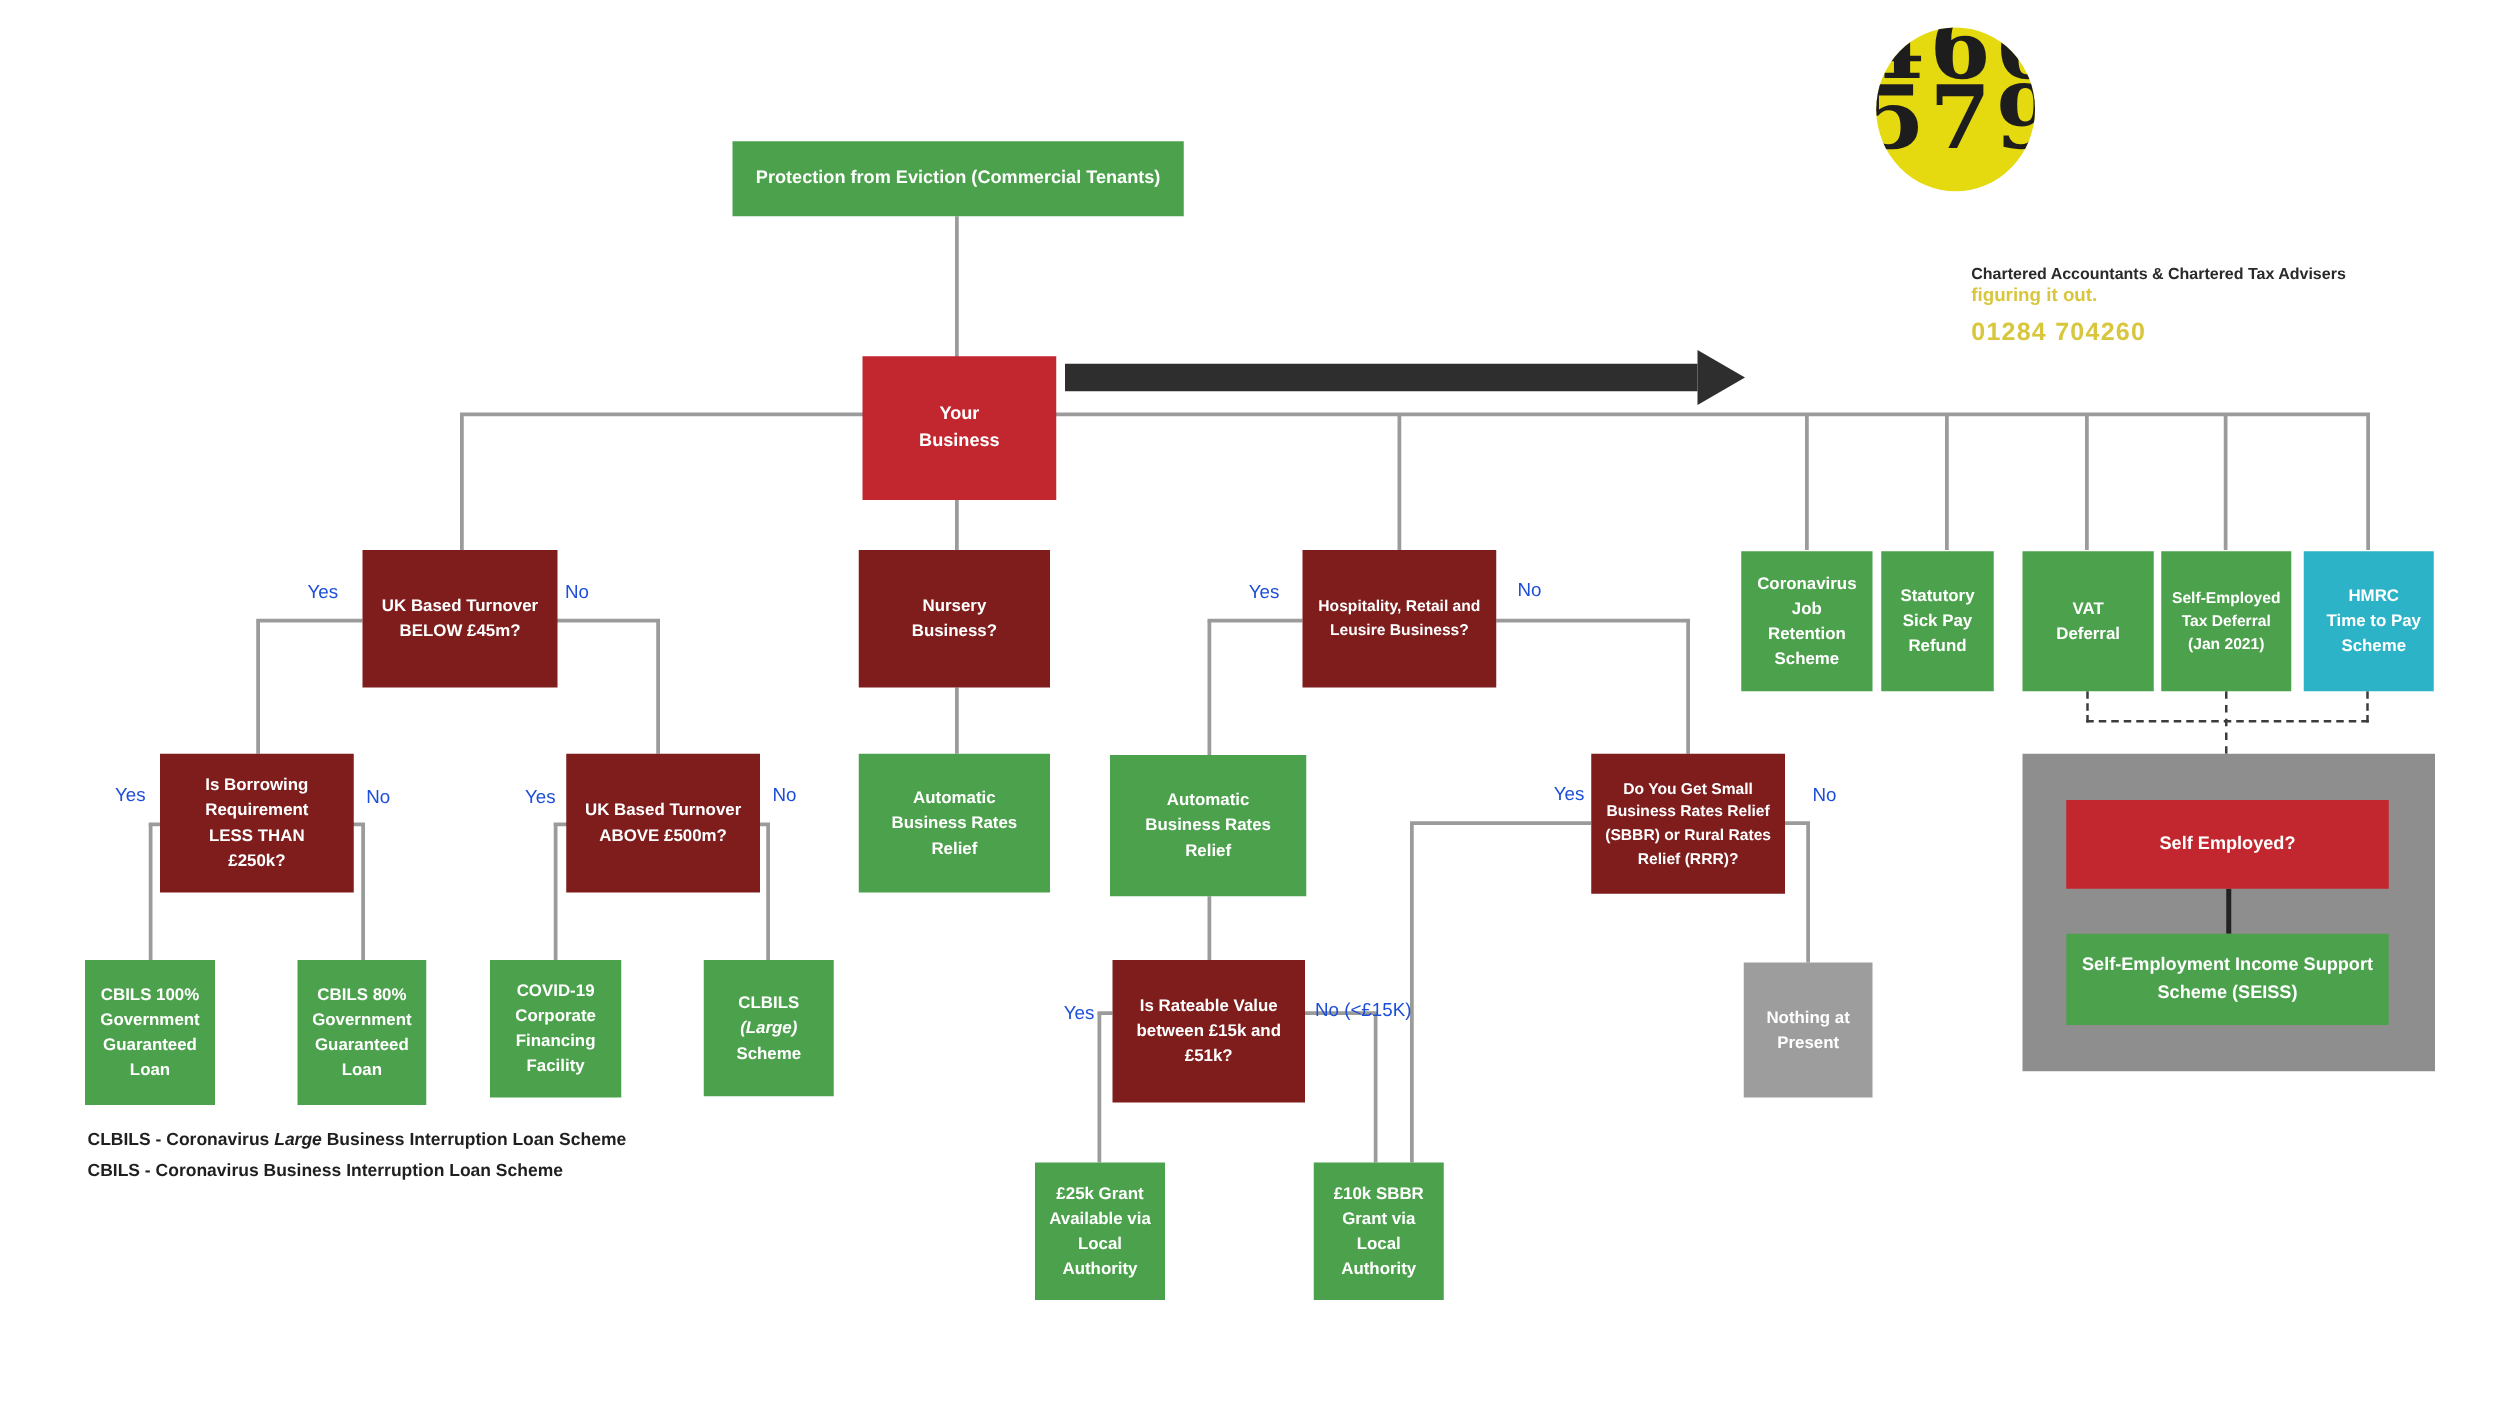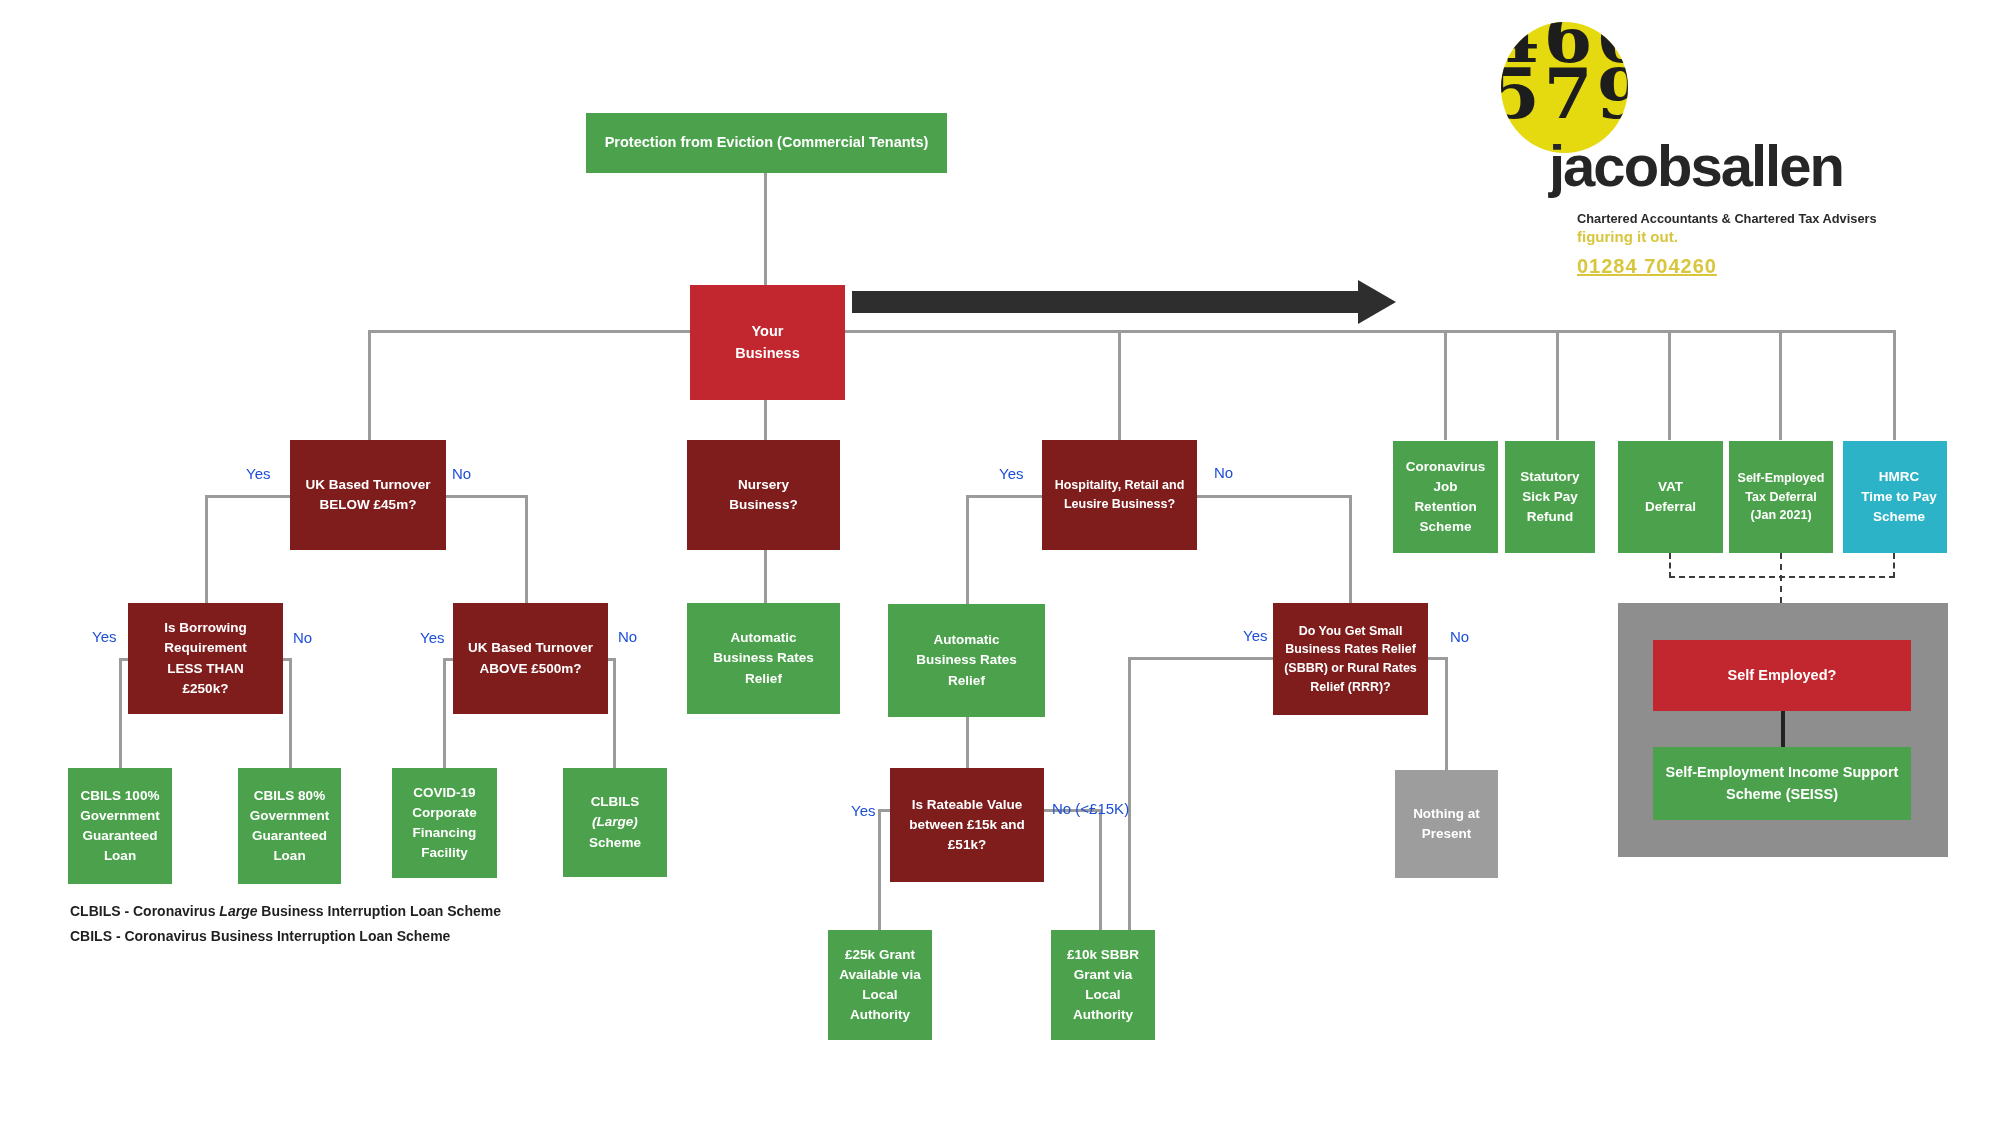--- a/index.html
+++ b/index.html
@@ -43,21 +43,21 @@
   .logo-digits{font-family:"DejaVu Serif","Liberation Serif",serif;font-weight:bold;
                color:#1D1D1D;font-size:70px;line-height:0.8;letter-spacing:4px;
                transform:translate(-10px,-12px);}
   .brand-name{position:absolute;left:1549px;top:132px;font-size:58px;font-weight:bold;
               letter-spacing:-2px;color:#262626;}
   .brand-tagline{position:absolute;left:1577px;top:211px;font-size:12.8px;font-weight:bold;
                  color:#2A2A2A;}
   .brand-slogan{position:absolute;left:1577px;top:228px;font-size:15px;font-weight:bold;
                 color:#D8C63C;}
   .brand-phone{position:absolute;left:1577px;top:255px;font-size:20px;font-weight:bold;
-               color:#D8C63C;letter-spacing:1px;text-decoration:underline;}
+               color:#D8C63C;letter-spacing:1px;}
 </style>
 </head>
 <body>
 
 <div class="canvas">
 
   <div class="line" style="left:764px;top:173px;width:3px;height:115px;"></div>
   <div class="line" style="left:368px;top:330px;width:1528px;height:3px;"></div>
   <div class="line" style="left:368px;top:331px;width:3px;height:109px;"></div>
   <div class="line" style="left:764px;top:331px;width:3px;height:109px;"></div>
@@ -209,18 +209,17 @@
     <div><span>CLBILS - Coronavirus </span><span class="ital">Large</span><span>  Business Interruption Loan Scheme</span></div>
     <div>CBILS - Coronavirus Business Interruption Loan Scheme</div>
   </div>
 
   <div class="logo-circle">
     <div class="logo-digits">
       <div>466</div>
       <div>579</div>
     </div>
   </div>
-  <div class="brand-name">jacobsallen</div>
   <div class="brand-tagline">Chartered Accountants &amp; Chartered Tax Advisers</div>
   <div class="brand-slogan">figuring it out.</div>
   <div class="brand-phone">01284 704260</div>
 
 </div>
 
 </body></html>

